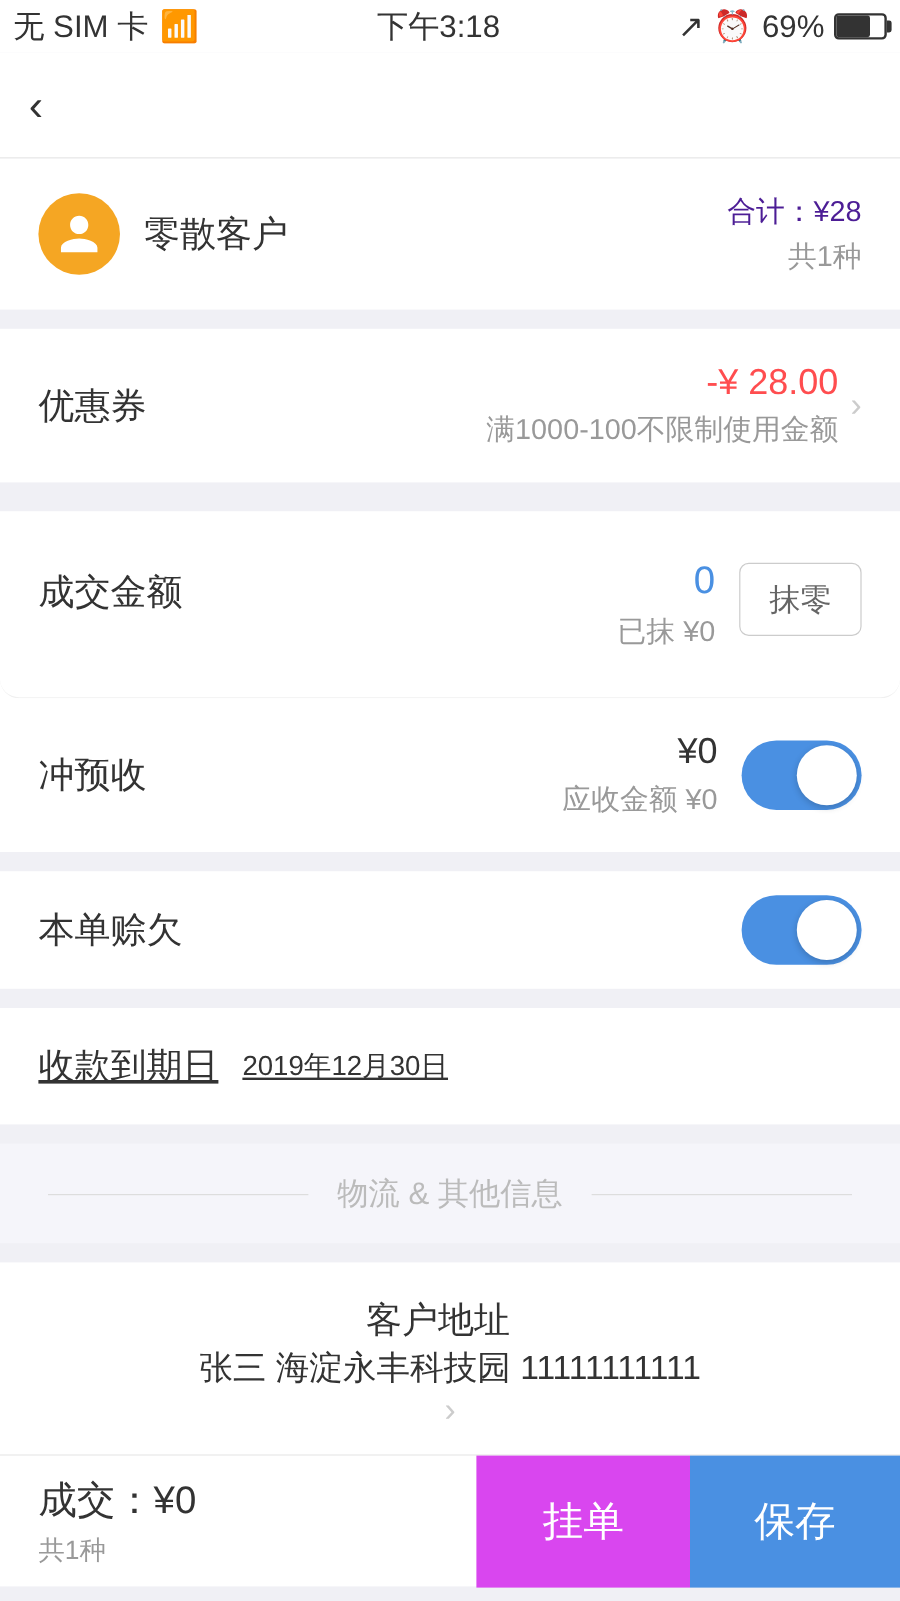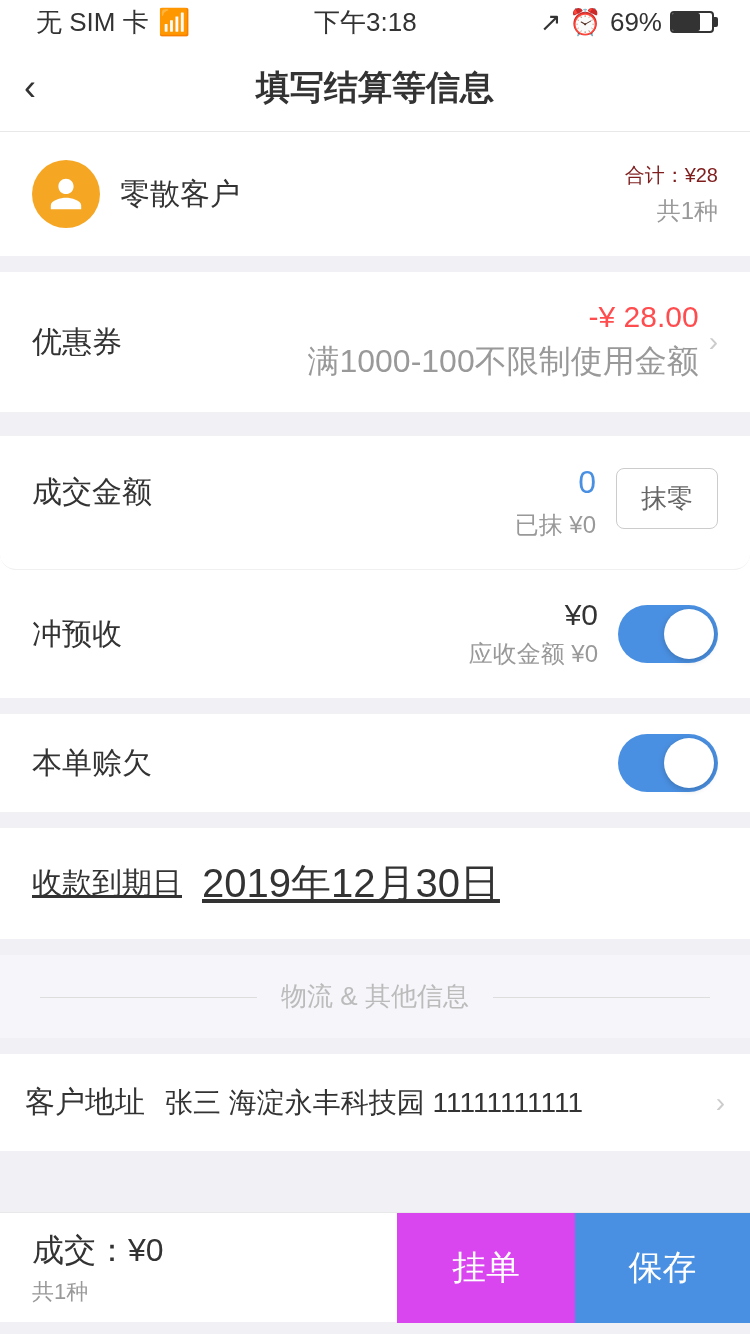--- a/index.html
+++ b/index.html
@@ -13,21 +13,21 @@
       color: #333;
     }
 
     
     .status-bar {
       height: 44px;
       background: #fff;
       display: flex;
       align-items: center;
       justify-content: space-between;
-      padding: 0 36px;
+      padding: 0 11px;
       font-size: 26px;
       font-weight: 500;
     }
     .status-left { display: flex; align-items: center; gap: 10px; }
     .status-right { display: flex; align-items: center; gap: 8px; }
     .battery-icon {
       width: 44px; height: 22px;
       border: 2px solid #333;
       border-radius: 4px;
       position: relative;
@@ -93,45 +93,45 @@
     .customer-left { display: flex; align-items: center; gap: 20px; }
     .avatar {
       width: 68px; height: 68px;
       background: #f5a623;
       border-radius: 50%;
       display: flex; align-items: center; justify-content: center;
       font-size: 32px; color: #fff;
     }
     .customer-name { font-size: 30px; font-weight: 500; color: #333; }
     .customer-right { text-align: right; }
-    .total-amount { font-size: 20px; color: #7f1d1d; }
+    .total-amount { font-size: 24px; color: #4c1d95; }
     .total-count { font-size: 24px; color: #999; margin-top: 6px; }
 
     
     .coupon-section {
       background: #fff;
       margin-bottom: 24px;
       padding: 28px 32px;
       display: flex;
       align-items: center;
       justify-content: space-between;
     }
     .coupon-label { font-size: 30px; color: #333; }
     .coupon-right { display: flex; align-items: center; gap: 10px; text-align: right; }
     .coupon-discount { font-size: 30px; color: #ff4d4f; font-weight: 500; }
-    .coupon-desc { font-size: 32px; color: #999; margin-top: 6px; }
+    .coupon-desc { font-size: 24px; color: #999; margin-top: 6px; }
     .chevron-right { font-size: 28px; color: #ccc; }
 
     
     .amount-section {
       background: #fff;
       margin-bottom: 0;
     }
     .amount-row {
-      padding: 28px 32px;
+      padding: 39px 32px;
       display: flex;
       align-items: flex-start;
       justify-content: space-between;
       border-bottom: 1px solid #f0f0f0;
       border-radius: 16px;
     }
     .amount-label { font-size: 30px; color: #333; margin-top: 8px; }
     .amount-right { display: flex; align-items: flex-start; gap: 20px; }
     .amount-value-block { text-align: right; }
     .amount-value { font-size: 32px; color: #4a90e2; }
@@ -196,21 +196,21 @@
       margin-bottom: 16px;
       padding: 28px 32px;
     }
     .duedate-row {
       display: flex;
       align-items: center;
       gap: 20px;
       text-decoration: underline;
     }
     .duedate-label { font-size: 30px; color: #333; }
-    .duedate-value { font-size: 40px; color: #333; }
+    .duedate-value { font-size: 23px; color: #333; }
 
     
     .divider-section {
       background: #f5f5fa;
       text-align: center;
       padding: 24px 0;
       margin-bottom: 16px;
       position: relative;
     }
     .divider-line {
@@ -231,20 +231,21 @@
     }
 
     
     .address-section {
       background: #fff;
       margin-bottom: 16px;
       padding: 28px 25px;
       display: flex;
       align-items: center;
       justify-content: space-between;
+      flex-direction: column;
     }
     .address-label { font-size: 30px; color: #333; flex-shrink: 0; margin-right: 20px; }
     .address-value { font-size: 28px; color: #333; flex: 1; }
 
     
     .bottom-spacer { height: 200px; }
     .bottom-bar {
       position: fixed;
       bottom: 12px;
       width: 750px;
@@ -300,21 +301,20 @@
     <span>⏰</span>
     <span>69%</span>
     <div class="battery-icon">
       <div class="battery-fill"></div>
     </div>
   </div>
 </div>
 
 <div class="nav-bar">
   <span class="nav-back">‹</span>
-  <span class="nav-title">填写结算等信息</span>
 </div>
 
 <div class="customer-section section">
   <div class="customer-left">
     <div class="avatar">
       <svg width="38" height="38" viewBox="0 0 24 24" fill="white">
           <path d="M12 12c2.7 0 4.8-2.1 4.8-4.8S14.7 2.4 12 2.4 7.2 4.5 7.2 7.2 9.3 12 12 12zm0 2.4c-3.2 0-9.6 1.6-9.6 4.8v2.4h19.2v-2.4c0-3.2-6.4-4.8-9.6-4.8z"></path>
         </svg>
     </div>
     <span class="customer-name">零散客户</span>

